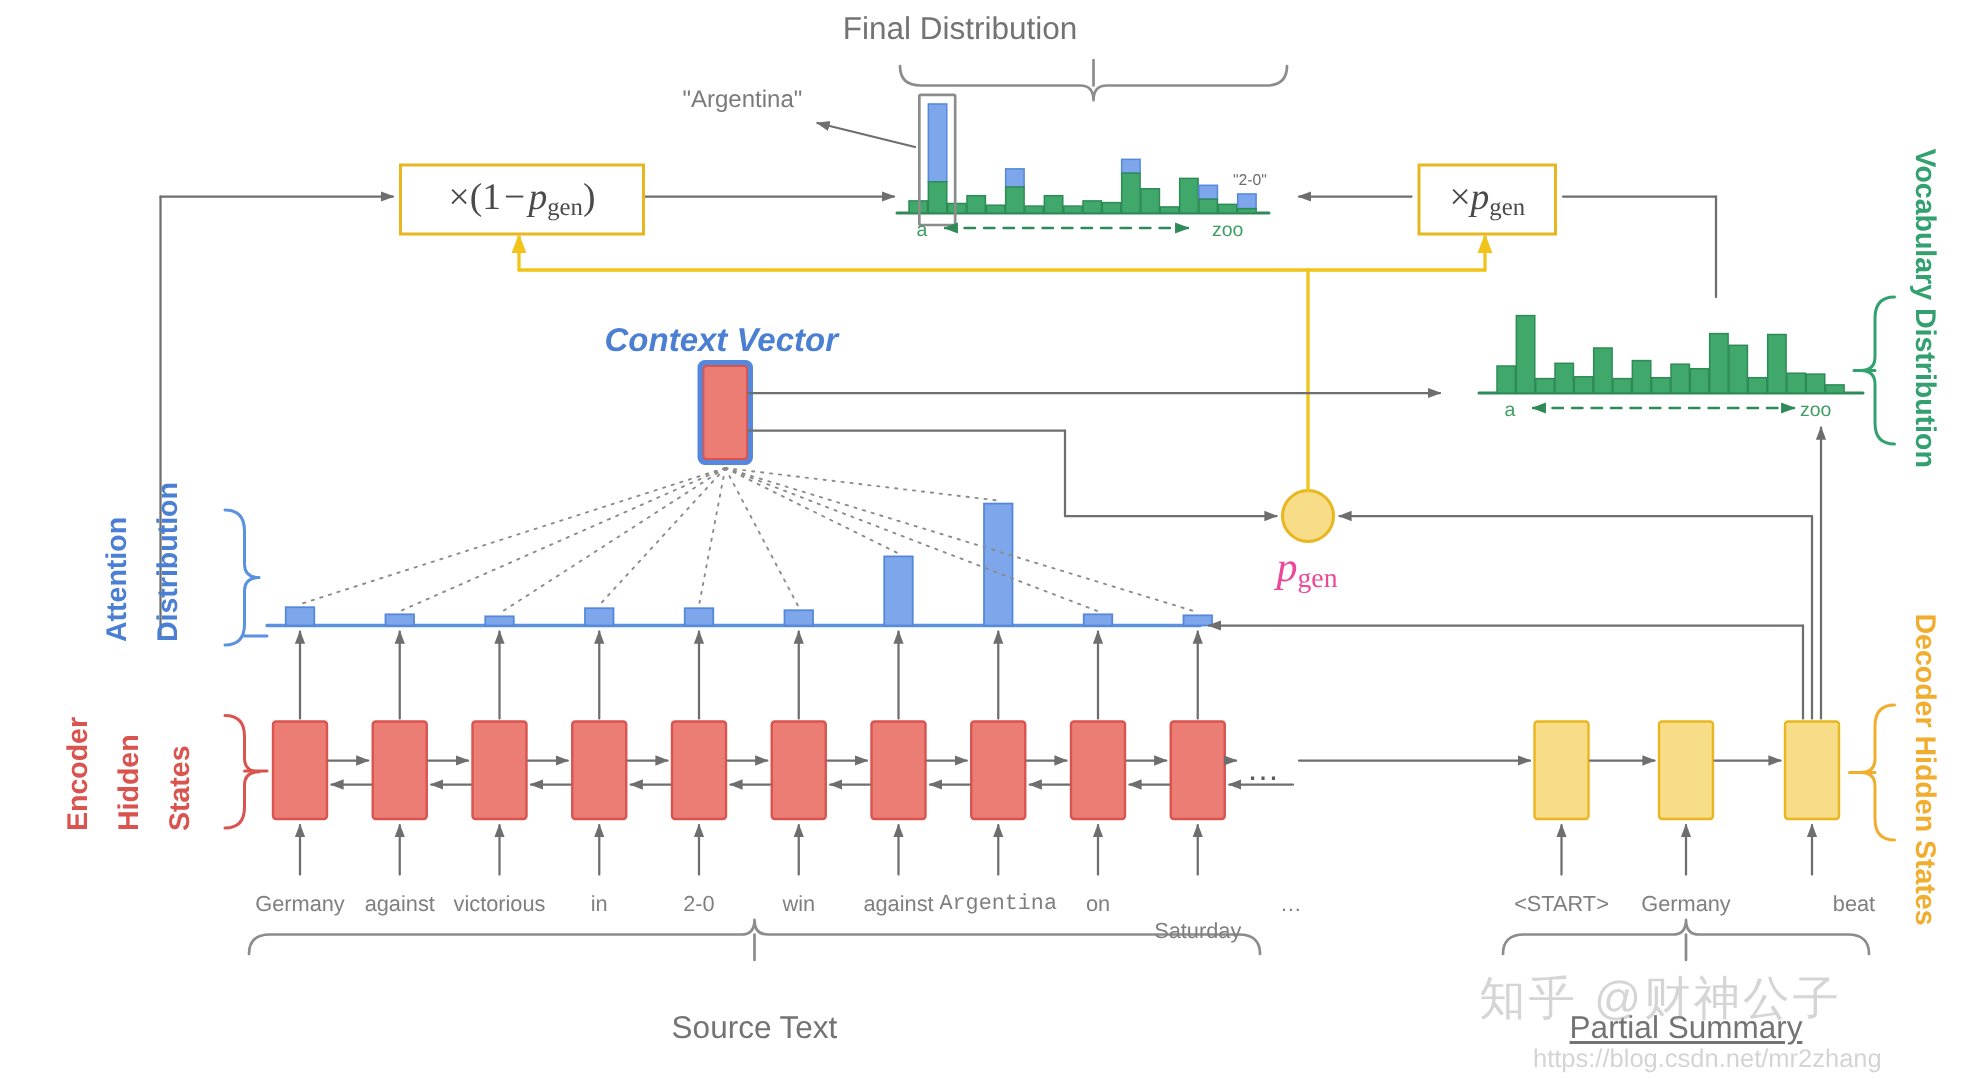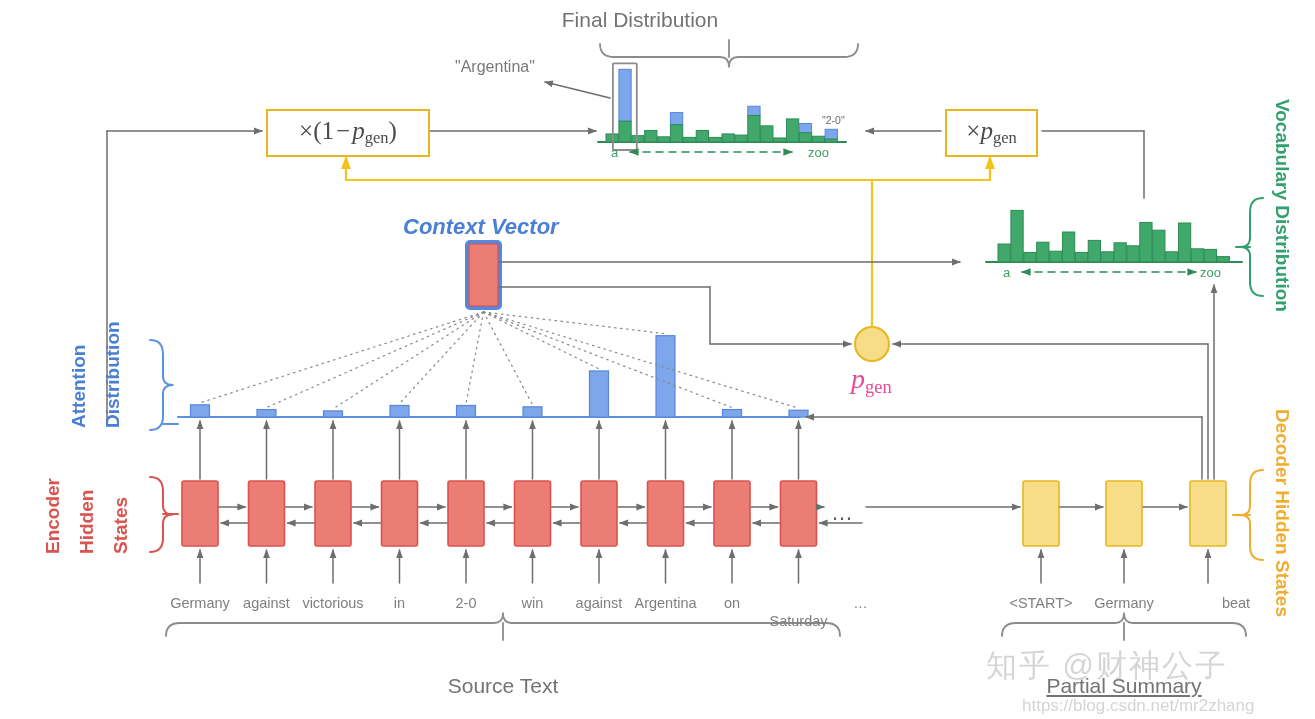--- a/index.html
+++ b/index.html
@@ -304,21 +304,21 @@
   <div class="txt title-lg" style="left:1124px;top:674px;transform:translateX(-50%);text-decoration:underline;">Partial Summary</div>
 
   <div id="src-tokens">
       <div class="tok" style="position: absolute; left: 200px; top: 595px; transform: translateX(-50%);">Germany</div>
       <div class="tok" style="position: absolute; left: 266.5px; top: 595px; transform: translateX(-50%);">against</div>
       <div class="tok" style="position: absolute; left: 333px; top: 595px; transform: translateX(-50%);">victorious</div>
       <div class="tok" style="position: absolute; left: 399.5px; top: 595px; transform: translateX(-50%);">in</div>
       <div class="tok" style="position: absolute; left: 466px; top: 595px; transform: translateX(-50%);">2-0</div>
       <div class="tok" style="position: absolute; left: 532.5px; top: 595px; transform: translateX(-50%);">win</div>
       <div class="tok" style="position: absolute; left: 599px; top: 595px; transform: translateX(-50%);">against</div>
-      <div class="tok" style="position: absolute; left: 665.5px; top: 595px; transform: translateX(-50%);">Argentina</div>
+      <div class="tok" style="position: absolute; left: 665.5px; top: 595px; transform: translateX(-50%); font-family: Liberation Mono, monospace;">Argentina</div>
       <div class="tok" style="position: absolute; left: 732px; top: 595px; transform: translateX(-50%);">on</div>
       <div class="tok" style="position: absolute; left: 798.5px; top: 613px; transform: translateX(-50%);">Saturday</div>
       <div class="tok" style="position: absolute; left: 860.5px; top: 595px; transform: translateX(-50%);">…</div>
     </div>
   <div id="sum-tokens">
       <div class="tok" style="position: absolute; left: 1041px; top: 595px; transform: translateX(-50%);">&lt;START&gt;</div>
       <div class="tok" style="position: absolute; left: 1124px; top: 595px; transform: translateX(-50%);">Germany</div>
       <div class="tok" style="position: absolute; left: 1208px; top: 595px; transform: translateX(-50%); margin-left: 28px;">beat</div>
     </div>
 

